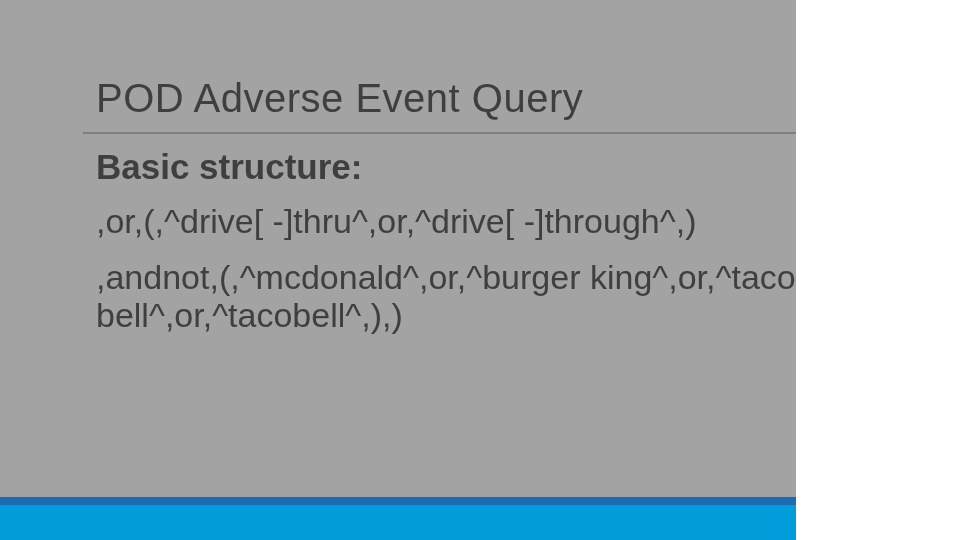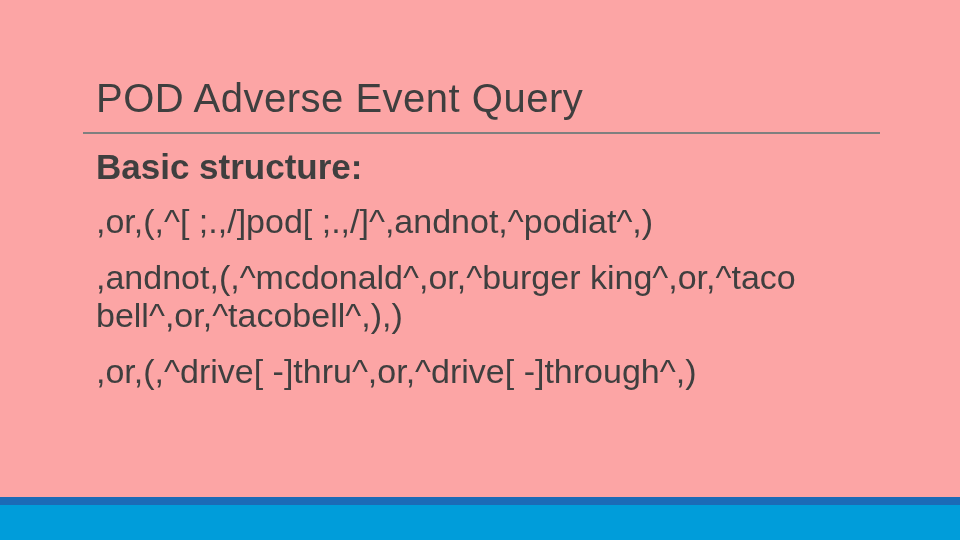--- a/index.html
+++ b/index.html
@@ -2,23 +2,23 @@
 <html style="--text: #3f3f3f; --divider: #7f7f7f; --footer-dark-blue: #1b6bb7; --footer-light-blue: #009dda;"><head>
 <meta charset="utf-8">
 <style>
   html, body {
     margin: 0;
     padding: 0;
     background: #ffffff;
   }
   .slide {
     position: relative;
-    width: 960px;
+    width: 796px;
     height: 540px;
-    background: #fca5a5;
+    background: #a3a3a3;
     overflow: hidden;
     font-family: "Liberation Sans", "DejaVu Sans", sans-serif;
     color: var(--text, #3f3f3f);
   }
   .slide-title {
     position: absolute;
     left: 96px;
     top: 76px;
     margin: 0;
     font-size: 40px;
@@ -80,24 +80,23 @@
 <div class="slide">
 
   <h1 class="slide-title">POD Adverse Event Query</h1>
 
   <div class="title-divider"></div>
 
   <div class="slide-body">
     <p class="body-heading">Basic structure:</p>
 
 
-    <p class="query-line">,or,(,^[ ;.,/]pod[ ;.,/]^,andnot,^podiat^,)</p>
+
+    <p class="query-line">,or,(,^drive[ -]thru^,or,^drive[ -]through^,)</p>
 
     <p class="query-line">,andnot,(,^mcdonald^,or,^burger king^,or,^taco bell^,or,^tacobell^,),)</p>
-
-    <p class="query-line">,or,(,^drive[ -]thru^,or,^drive[ -]through^,)</p>
   </div>
 
   <div class="footer-bar-dark"></div>
 
   <div class="footer-bar-light"></div>
 
 </div>
 
 </body></html>

